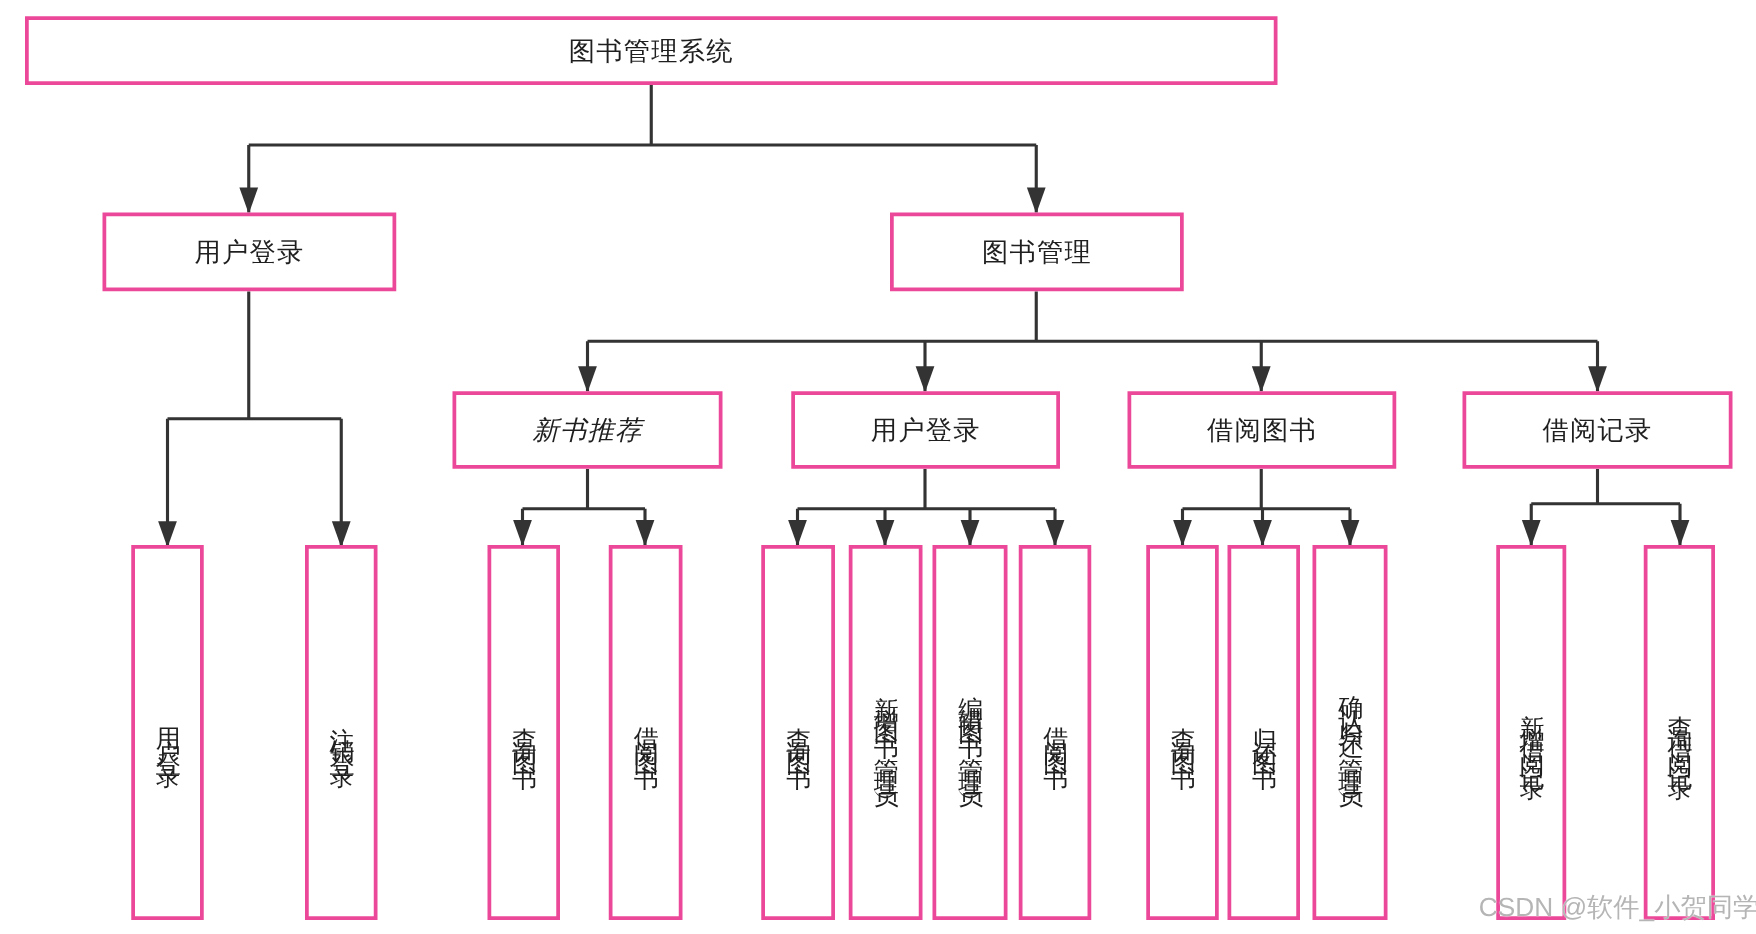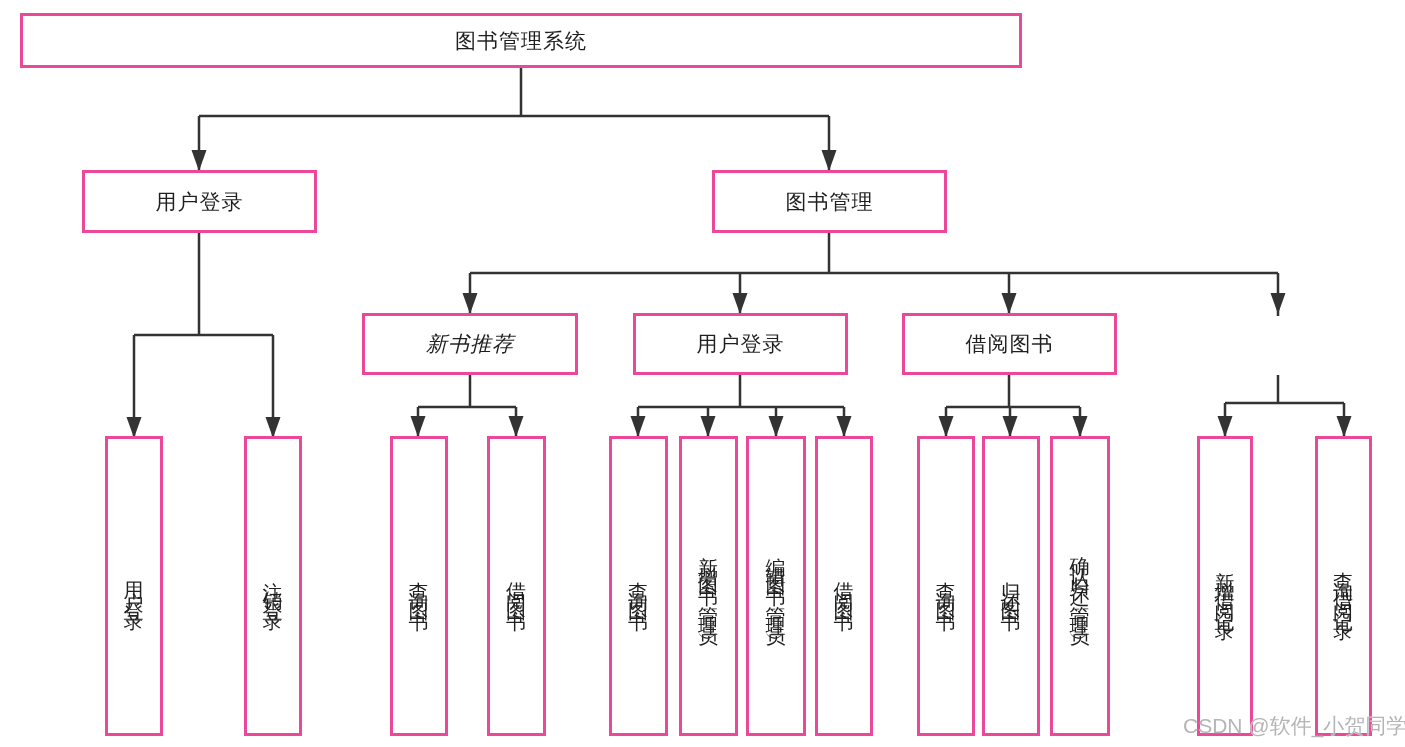--- a/index.html
+++ b/index.html
@@ -102,20 +102,23 @@
 
   <div class="box h" style="left:362px; top:313px; width:216px; height:62px;font-style:italic;">
     <span>新书推荐</span>
   </div>
   <div class="box h" style="left:633px; top:313px; width:215px; height:62px;">
     <span>用户登录</span>
   </div>
   <div class="box h" style="left:902px; top:313px; width:215px; height:62px;">
     <span>借阅图书</span>
   </div>
+  <div class="box h" style="left:1170px; top:313px; width:216px; height:62px;">
+    <span>借阅记录</span>
+  </div>
 
   <div class="box v" style="left:105px; top:436px; width:58px; height:300px;">
     <span>用户登录</span>
   </div>
   <div class="box v" style="left:244px; top:436px; width:58px; height:300px;">
     <span>注销登录</span>
   </div>
 
   <div class="box v" style="left:390px; top:436px; width:58px; height:300px;">
     <span>查询图书</span>

